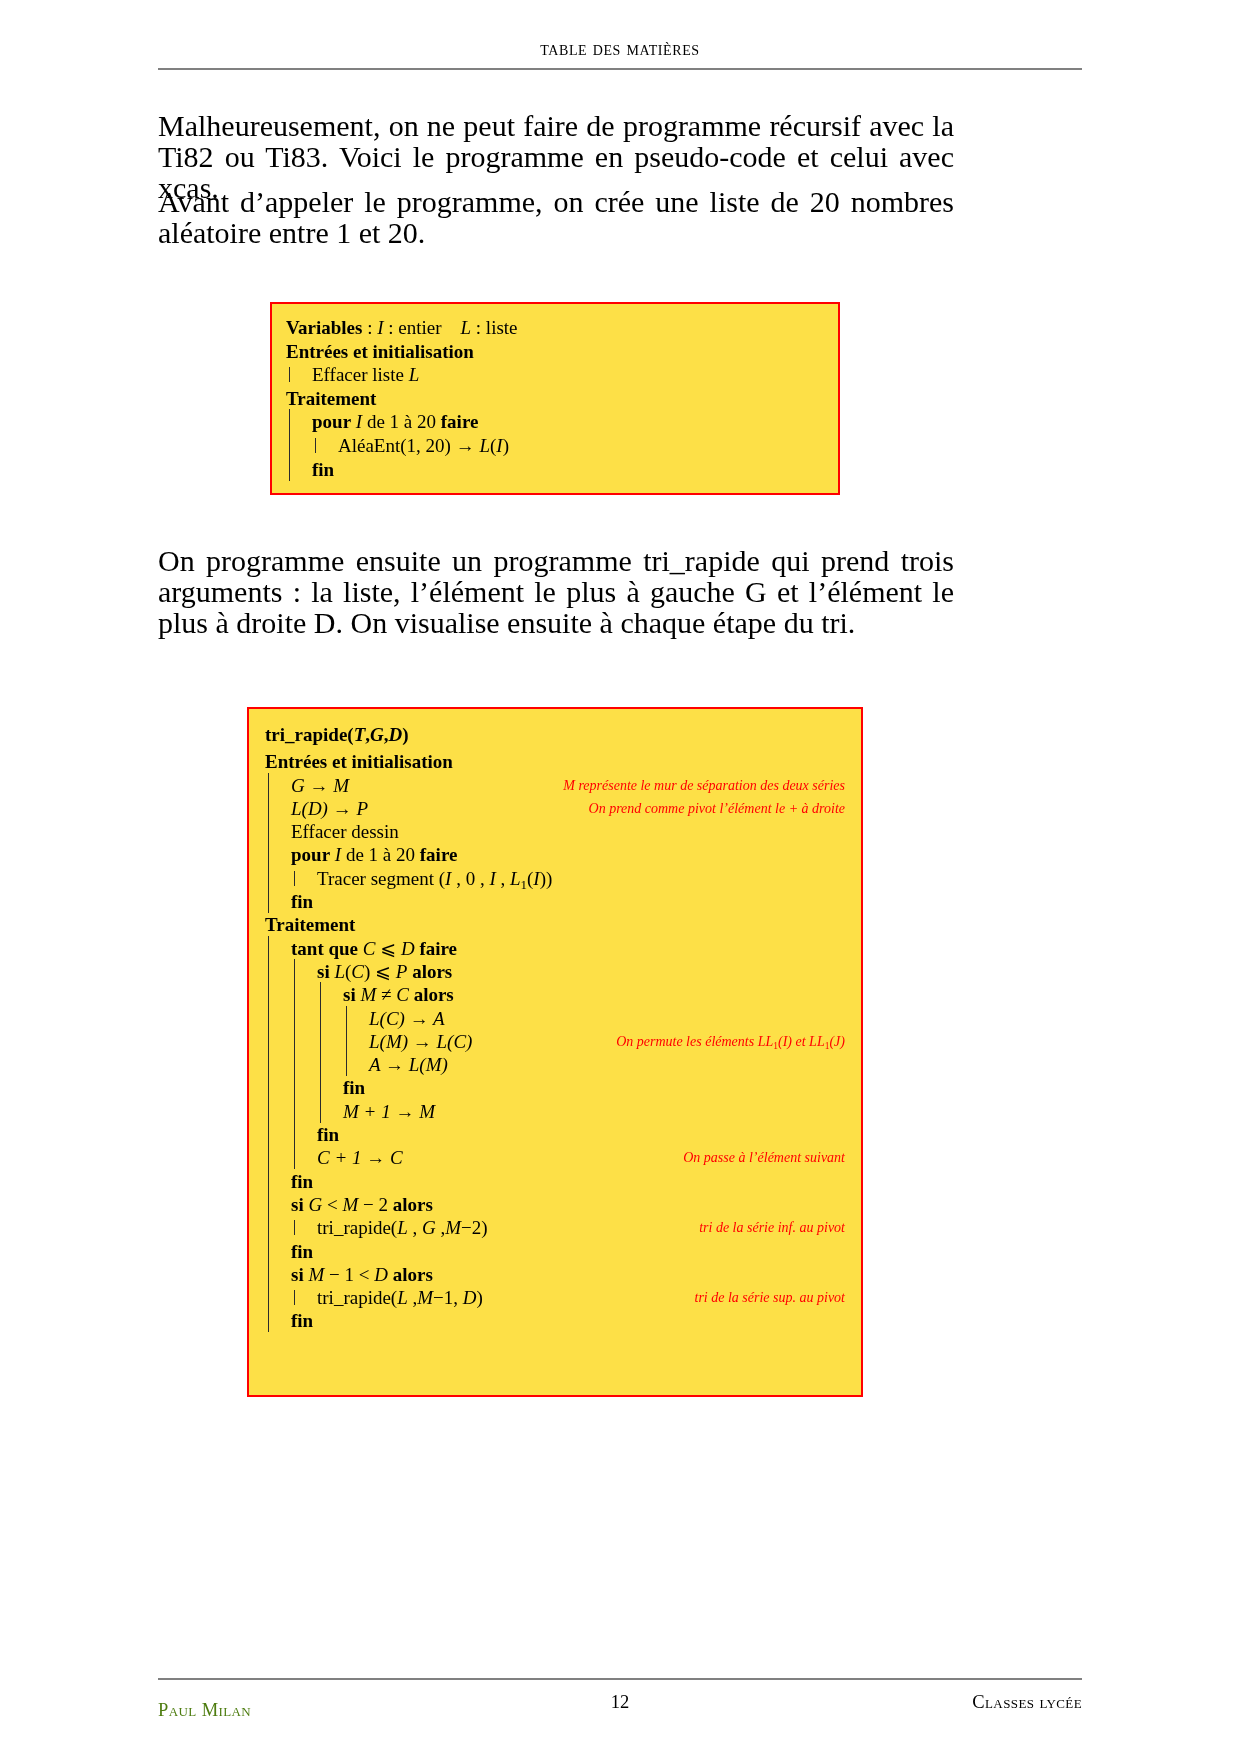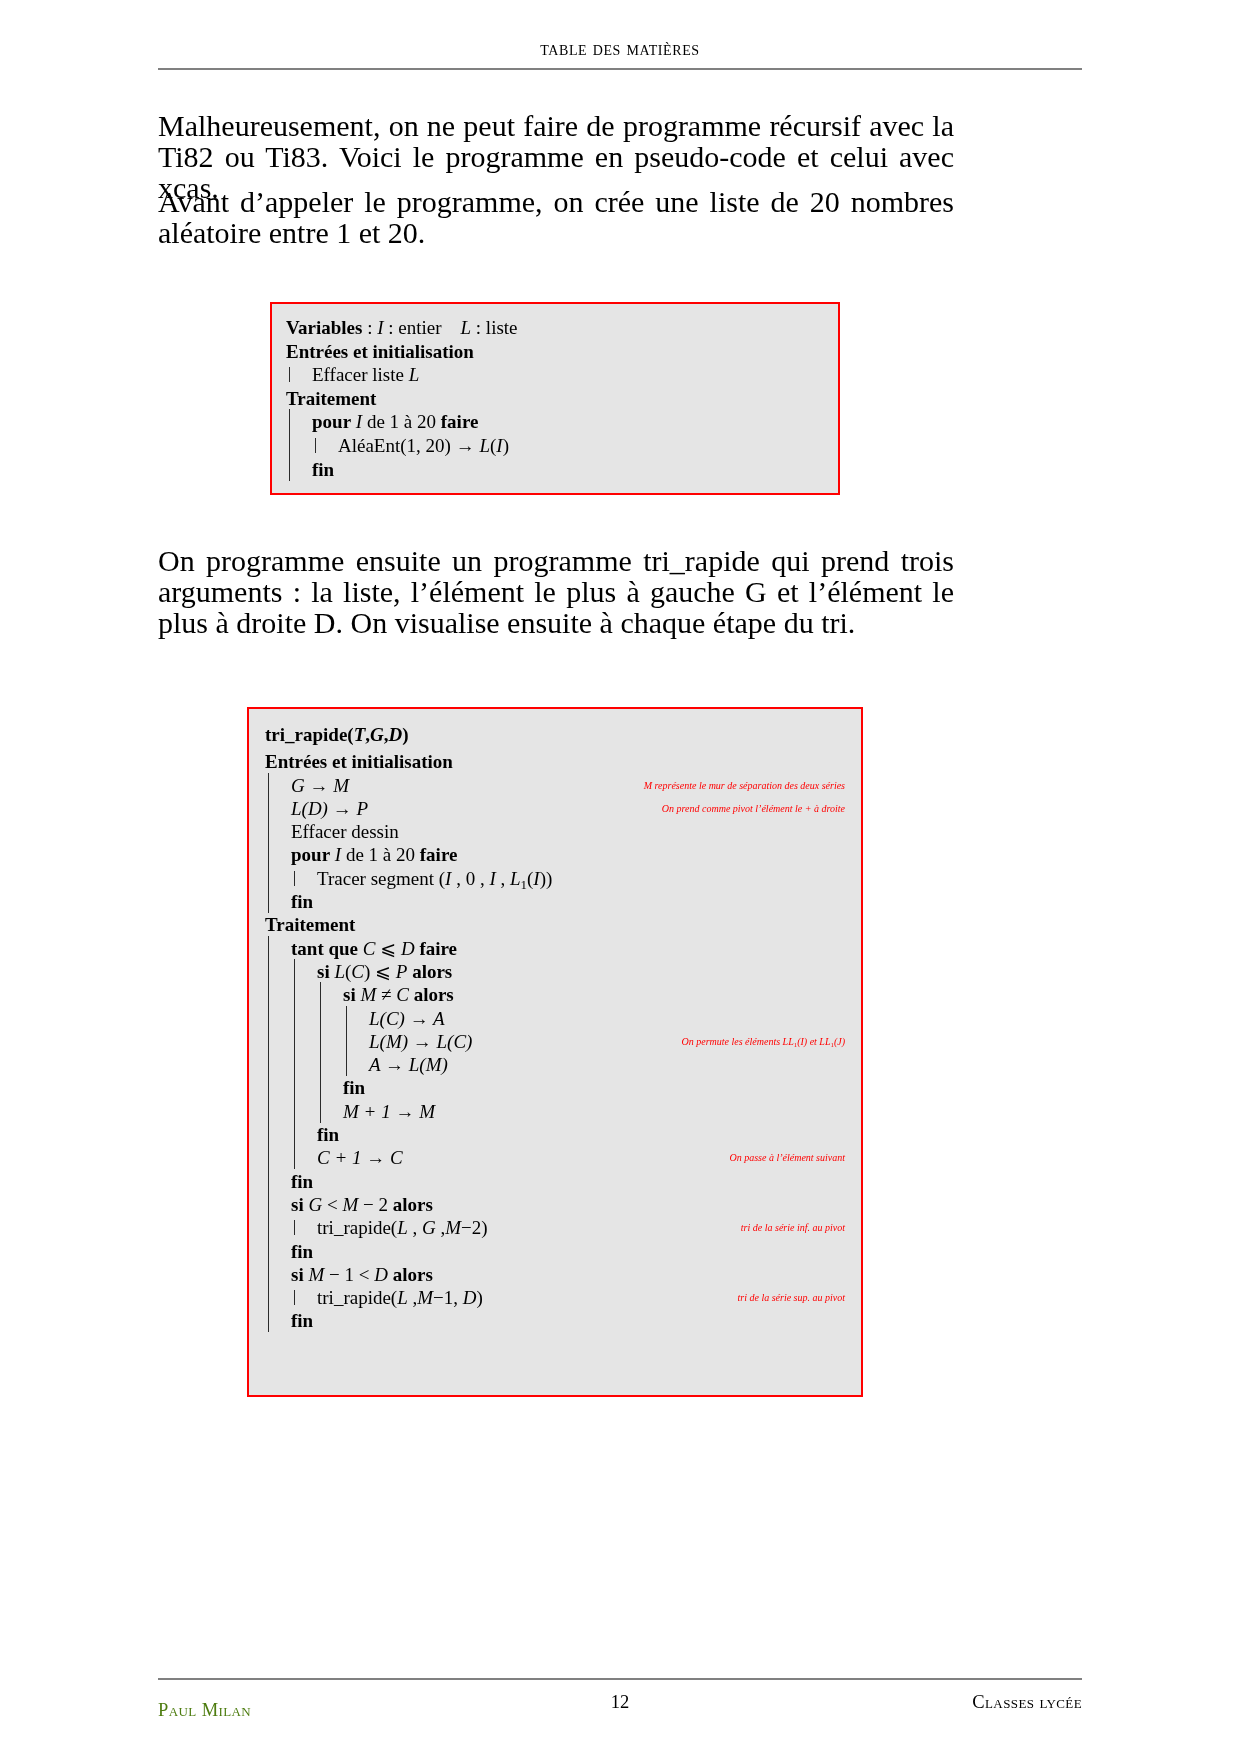--- a/index.html
+++ b/index.html
@@ -53,21 +53,21 @@
     line-height: 31px;
     text-align: justify;
   }
   #para1 { top: 110px; }
   #para2 { top: 186px; }
   #para3 { top: 545px; }
 
   
   .algbox {
     position: absolute;
-    background: #e5e5e5;
+    background: #fde047;
     border: 2.3px solid #ff0000;
     box-sizing: border-box;
   }
   #box1 {
     left: 270px;
     top: 302px;
     width: 570px;
     height: 193px;
     padding: 12px 14px 10px 14px;
   }
@@ -125,21 +125,21 @@
     background: #2b2b2b;
   }
   .pad { display: inline-block; width: 14px; }
 
   .comment {
     position: absolute;
     right: 4px;
     top: 1px;
     color: #ff0000;
     font-style: italic;
-    font-size: 10px;
+    font-size: 14px;
     white-space: nowrap;
     line-height: 22px;
   }
   #box2 .gapline { height: 4px; }
 
   
   .footer-rule {
     position: absolute;
     left: 158px;
     top: 1678px;

